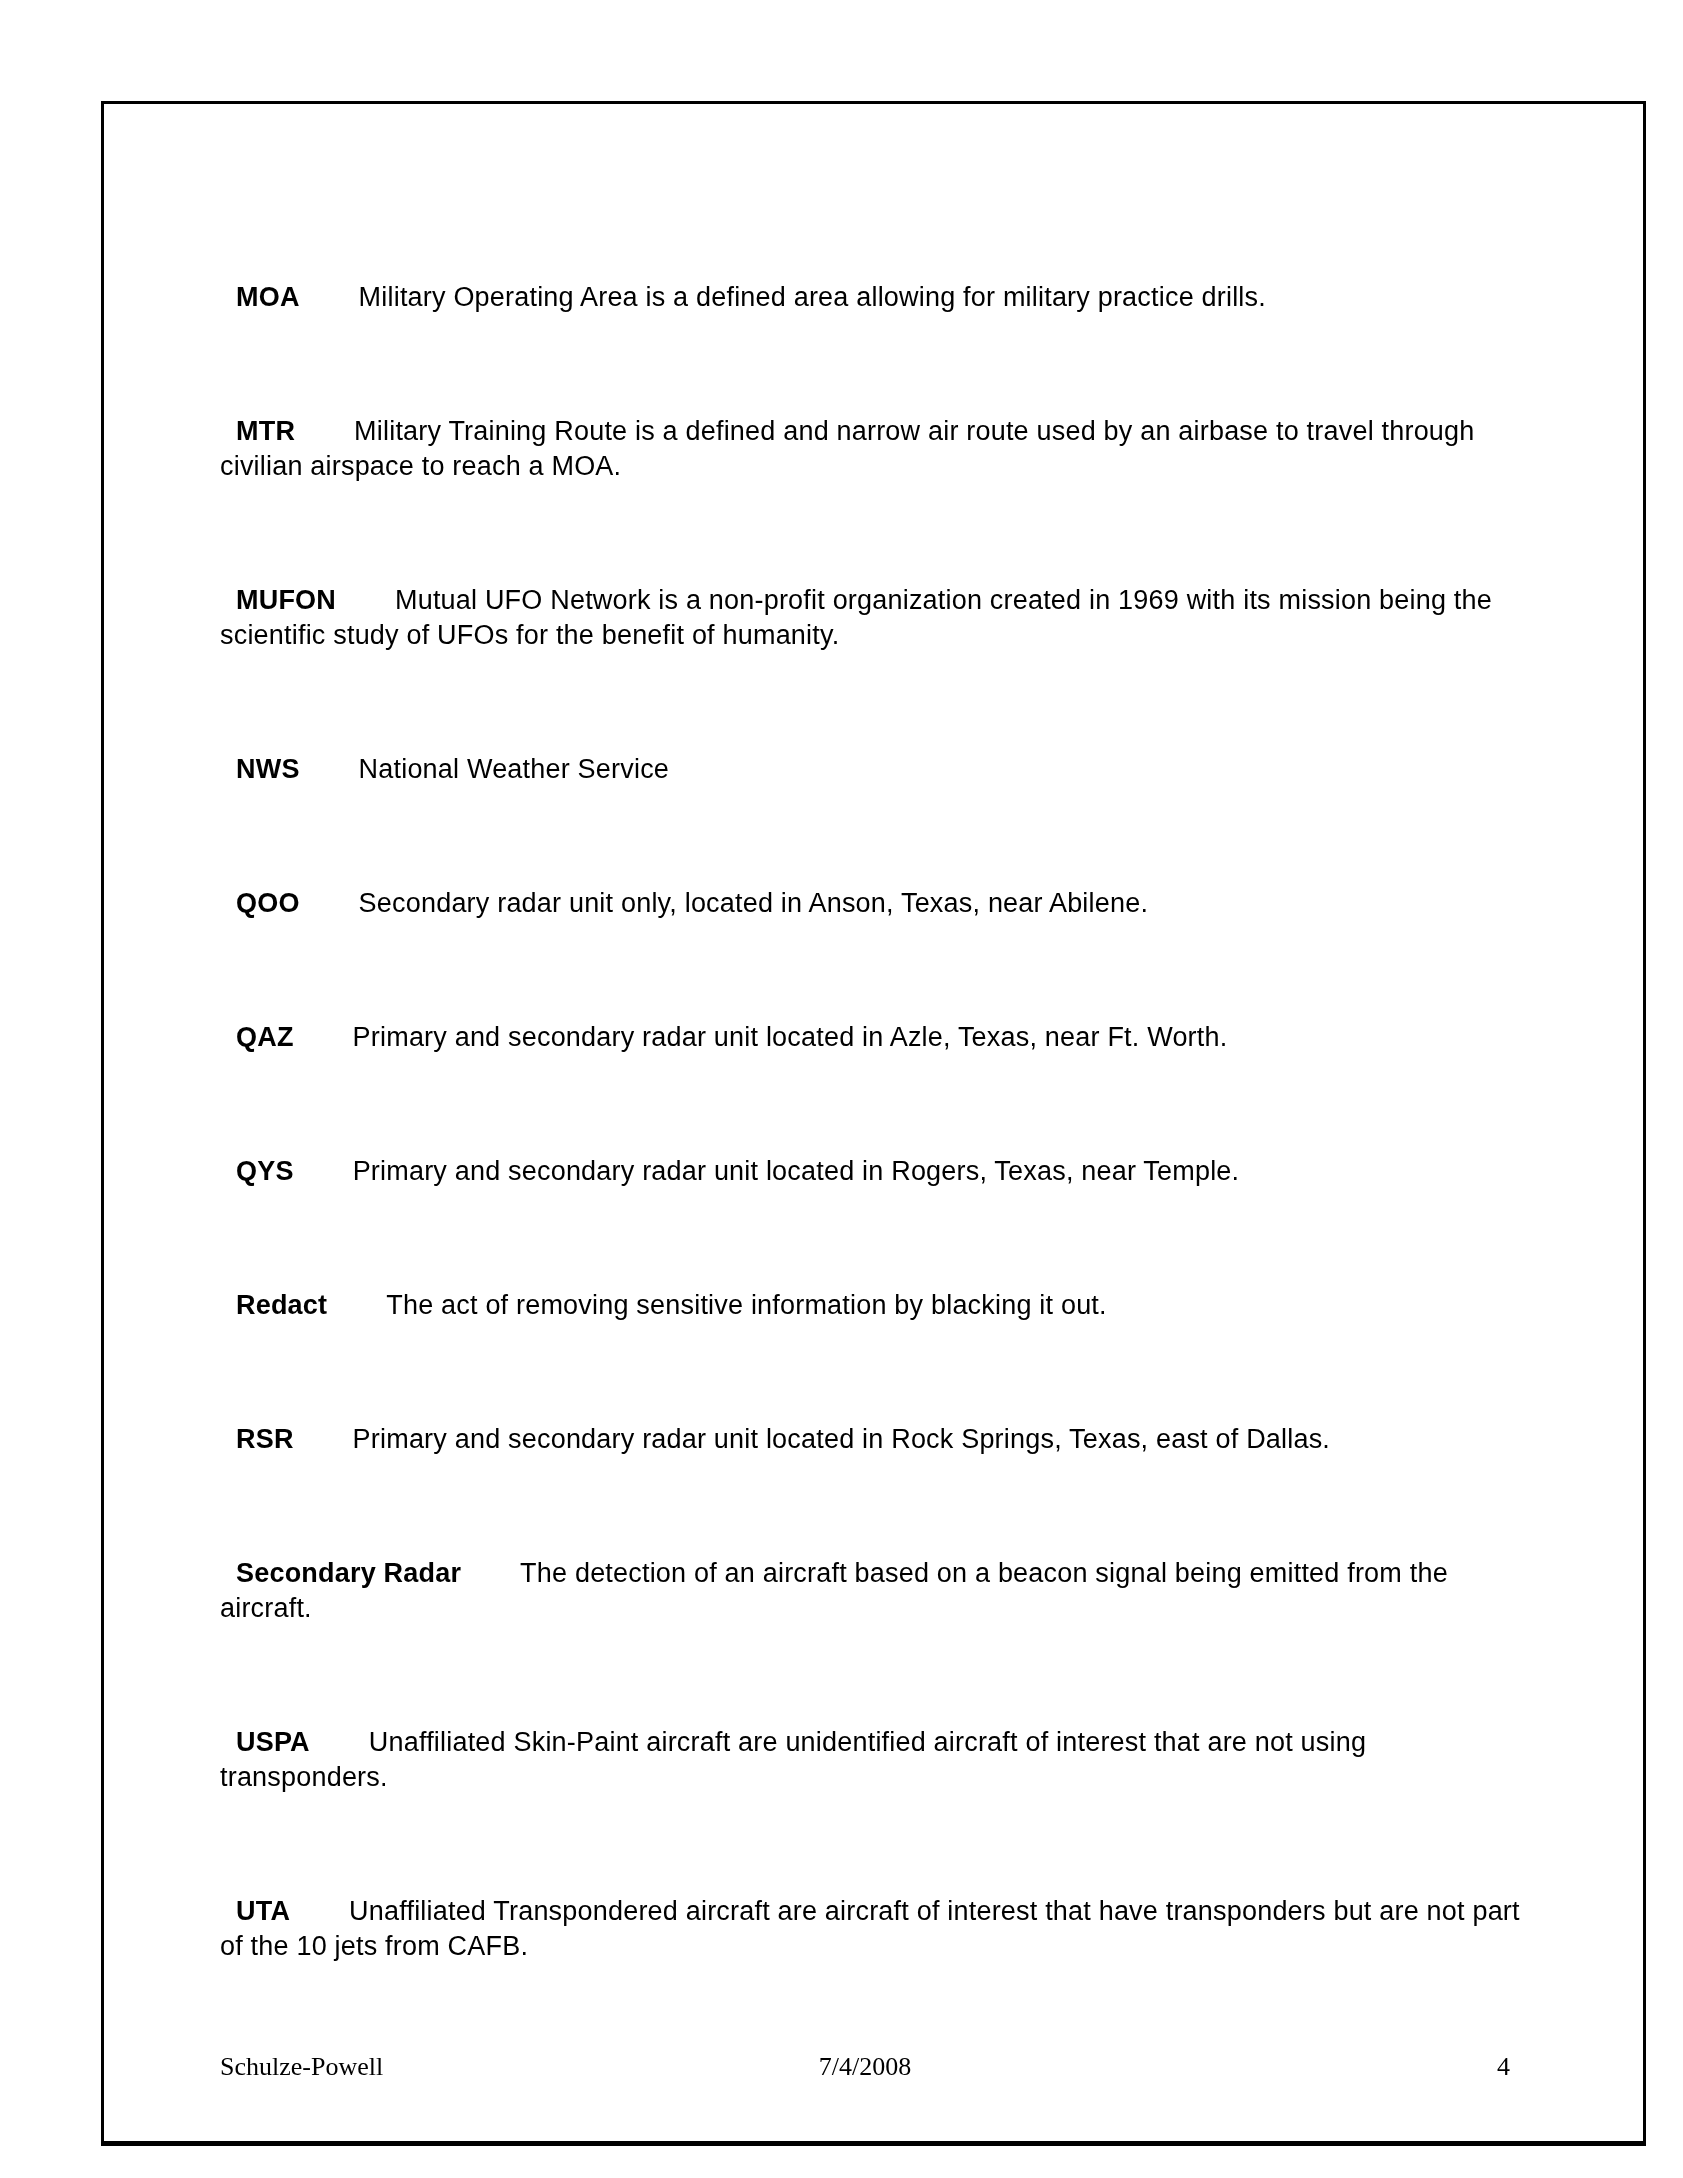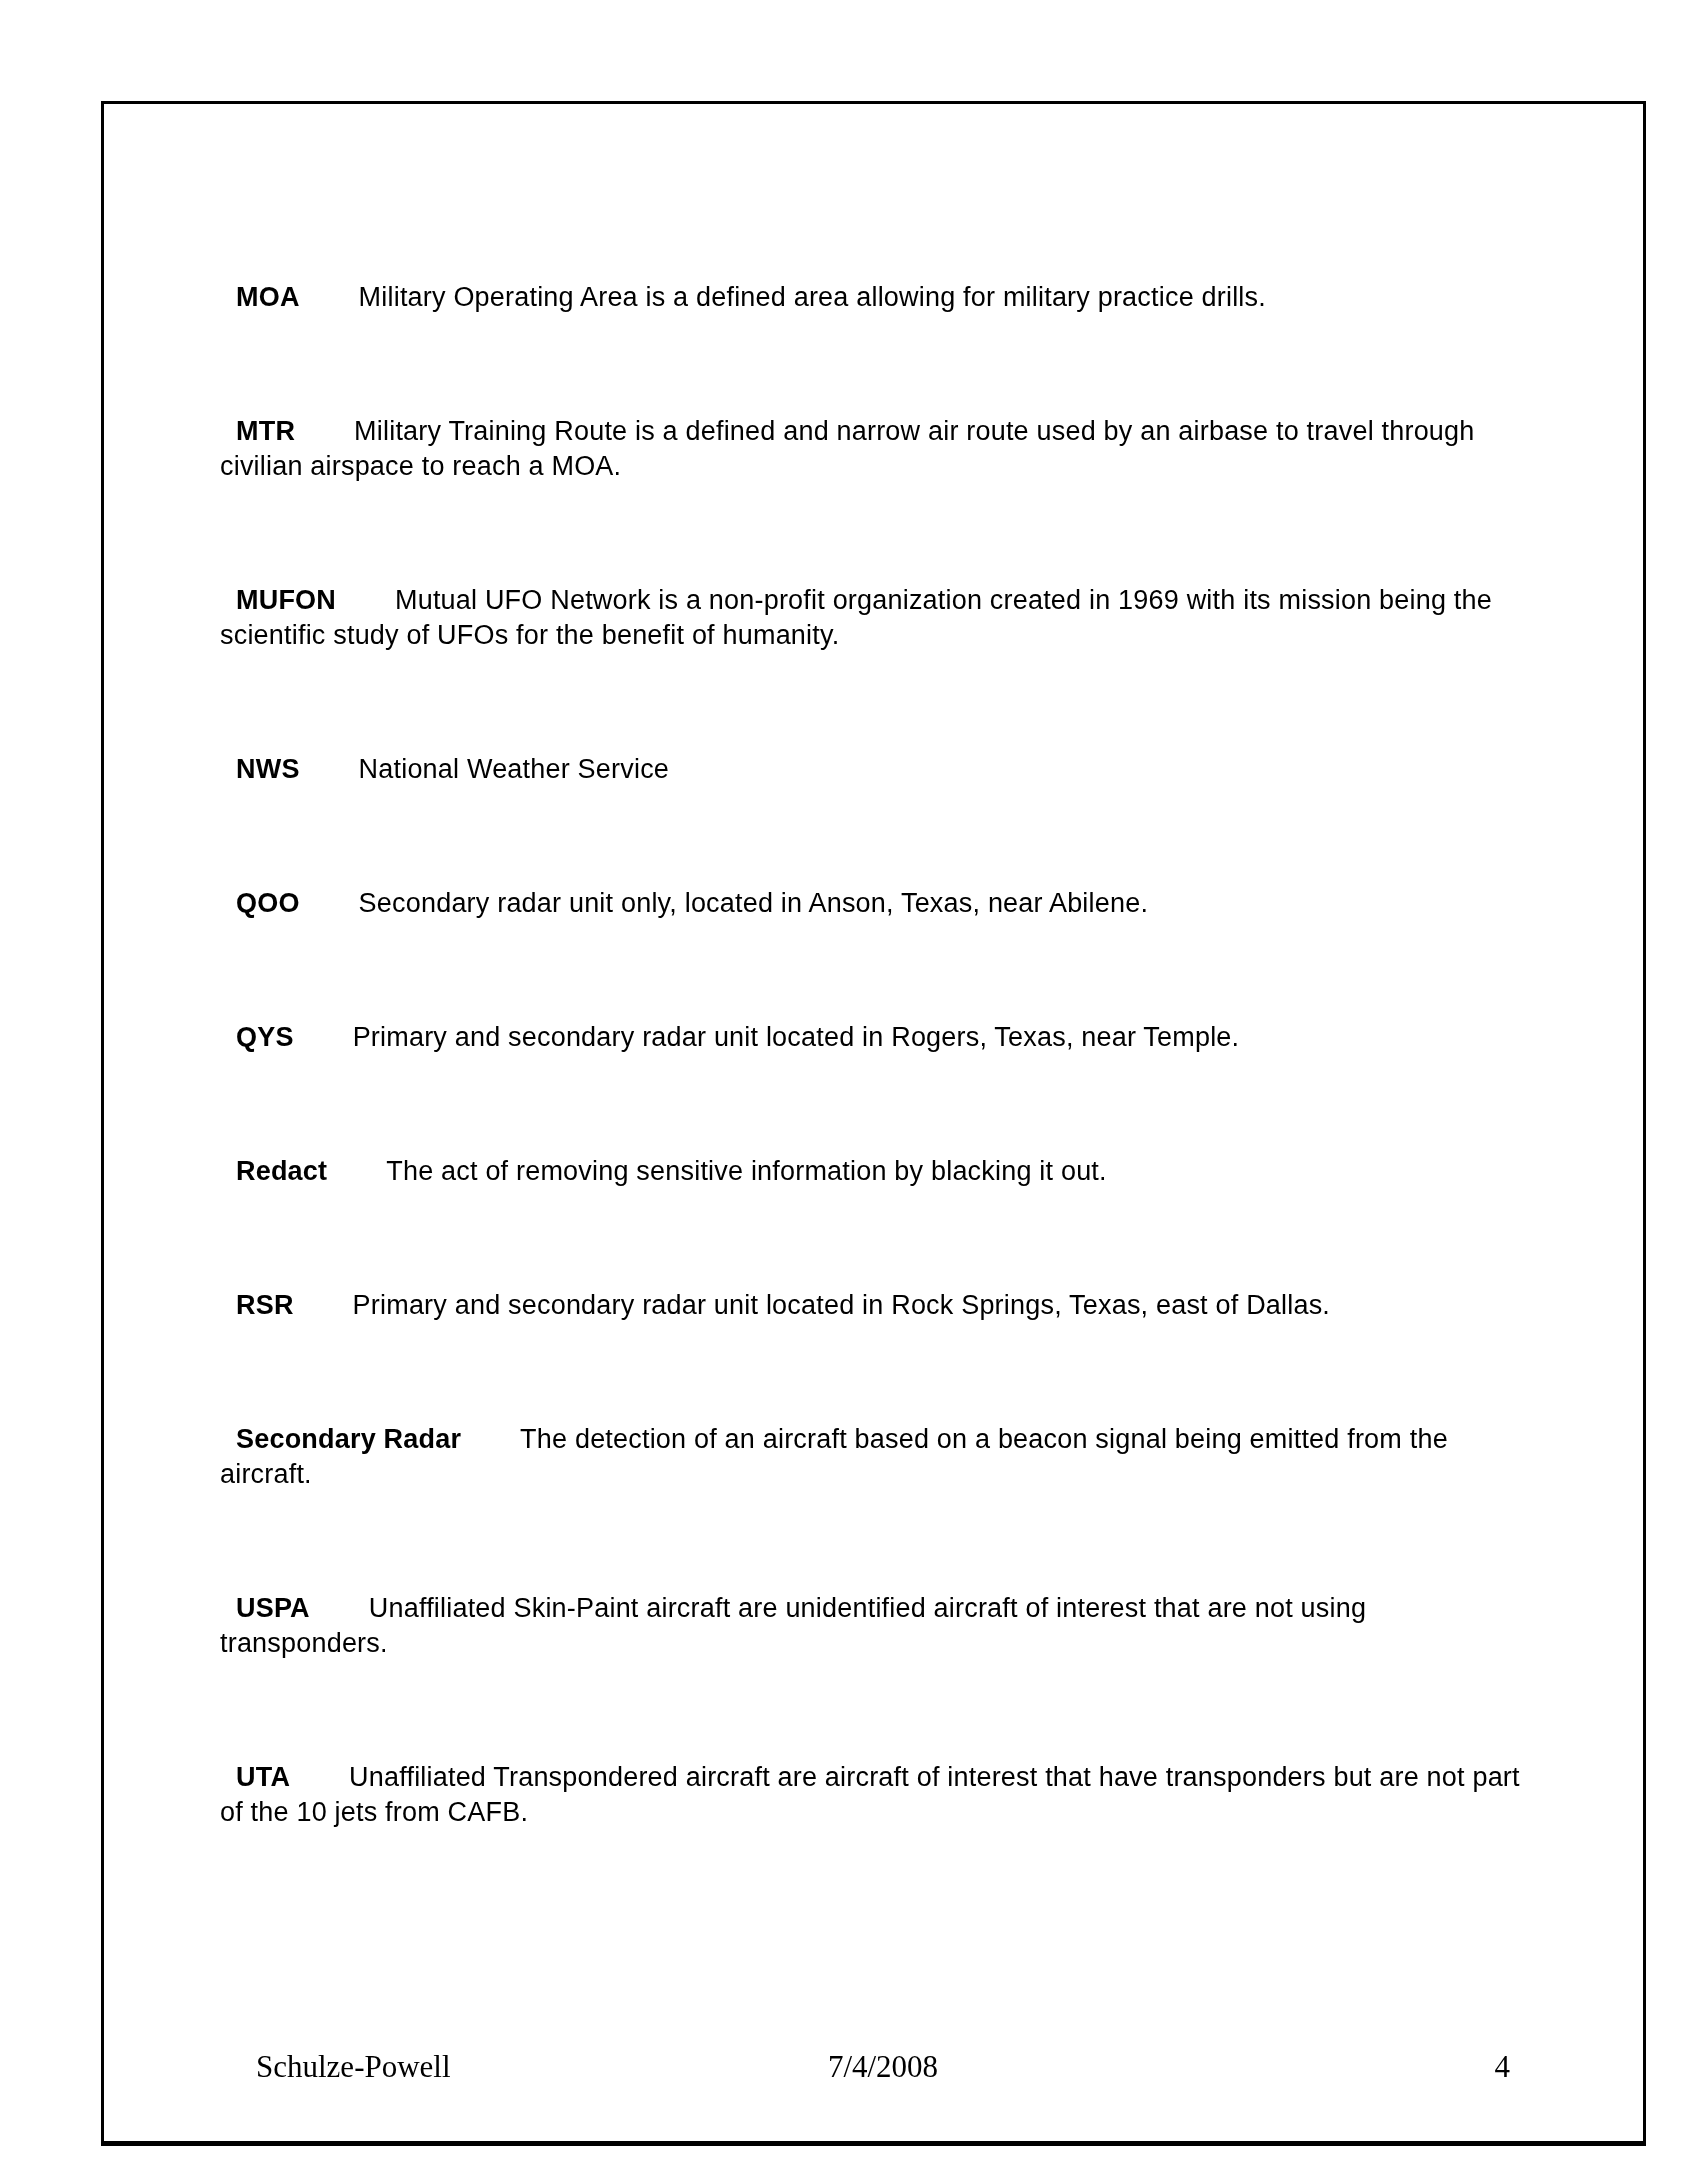--- a/index.html
+++ b/index.html
@@ -41,23 +41,22 @@
     margin-right: 27px;
   }
   .def { font-weight: normal; }
   .footer {
     position: absolute;
     left: 84px; right: 101px; bottom: 25px;
     display: grid;
     grid-template-columns: 1fr auto 1fr;
     align-items: baseline;
     font-family: "Liberation Serif", "DejaVu Serif", serif;
-    font-size: 31px;
+    font-size: 26px;
     line-height: 35px;
-    margin-left: 36px;
   }
   .footer .author { justify-self: start; }
   .footer .date   { justify-self: center; }
   .footer .pagenum { justify-self: end; }
 </style>
 </head>
 <body>
 
 <div class="page">
   <div class="page-border">
@@ -68,20 +67,21 @@
   <div class="entry"><span class="term">MTR</span><span class="def">Military Training Route is a defined and narrow air route used by an airbase to travel through civilian airspace to reach a MOA.</span></div>
 
   <div class="entry"><span class="term">MUFON</span><span class="def">Mutual UFO Network is a non-profit organization created in 1969 with its mission being the scientific study of UFOs for the benefit of humanity.</span></div>
 
 
   <div class="entry"><span class="term">NWS</span><span class="def">National Weather Service</span></div>
 
 
   <div class="entry"><span class="term">QOO</span><span class="def">Secondary radar unit only, located in Anson, Texas, near Abilene.</span></div>
 
+  <div class="entry"><span class="term">QAZ</span><span class="def">Primary and secondary radar unit located in Azle, Texas, near Ft. Worth.</span></div>
 
   <div class="entry"><span class="term">QYS</span><span class="def">Primary and secondary radar unit located in Rogers, Texas, near Temple.</span></div>
 
   <div class="entry"><span class="term">Redact</span><span class="def">The act of removing sensitive information by blacking it out.</span></div>
 
   <div class="entry"><span class="term">RSR</span><span class="def">Primary and secondary radar unit located in Rock Springs, Texas, east of Dallas.</span></div>
 
   <div class="entry"><span class="term">Secondary Radar</span><span class="def">The detection of an aircraft based on a beacon signal being emitted from the aircraft.</span></div>
 
 

